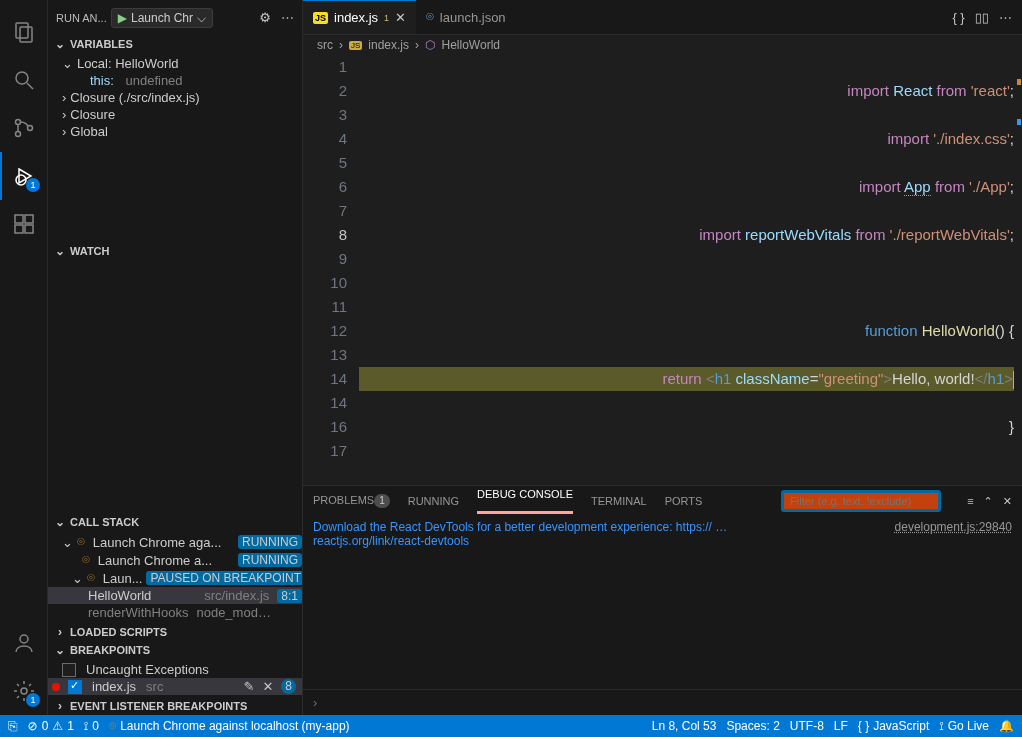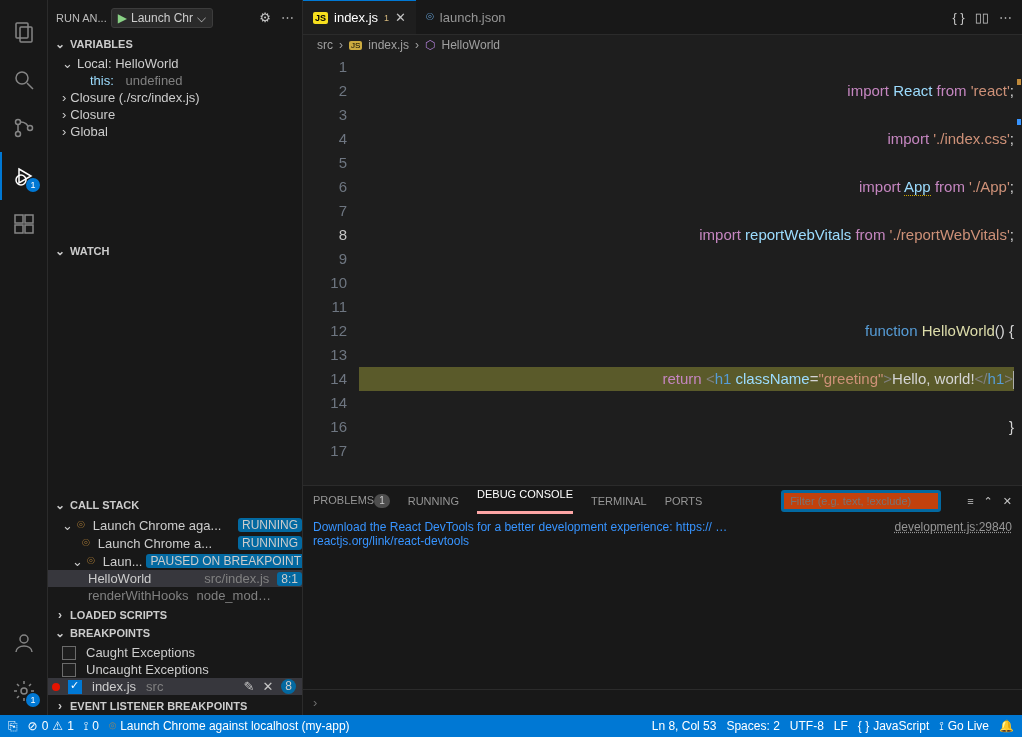--- a/index.html
+++ b/index.html
@@ -209,24 +209,20 @@
         <span>LOADED SCRIPTS</span>
       </div>
 
     <div class="section-header">
         <span class="chev">⌄</span>
         <span>BREAKPOINTS</span>
       </div>
     <div class="tree breakpoints">
       <div class="row">
           <span class="cb"></span>
-          <span>Caught Exceptions</span>
-        </div>
-      <div class="row">
-          <span class="cb"></span>
           <span>Uncaught Exceptions</span>
         </div>
       <div class="row hl" style="background:#37373d">
           <span class="bp-dot"></span>
           <span class="cb checked" style="margin-left:0"></span>
           <span>index.js</span>
           <span class="muted" style="margin-left:6px">src</span>
           <span style="margin-left:auto;display:flex;gap:8px;padding-right:6px;color:#c5c5c5">
             <span>✎</span>
             <span>✕</span>

